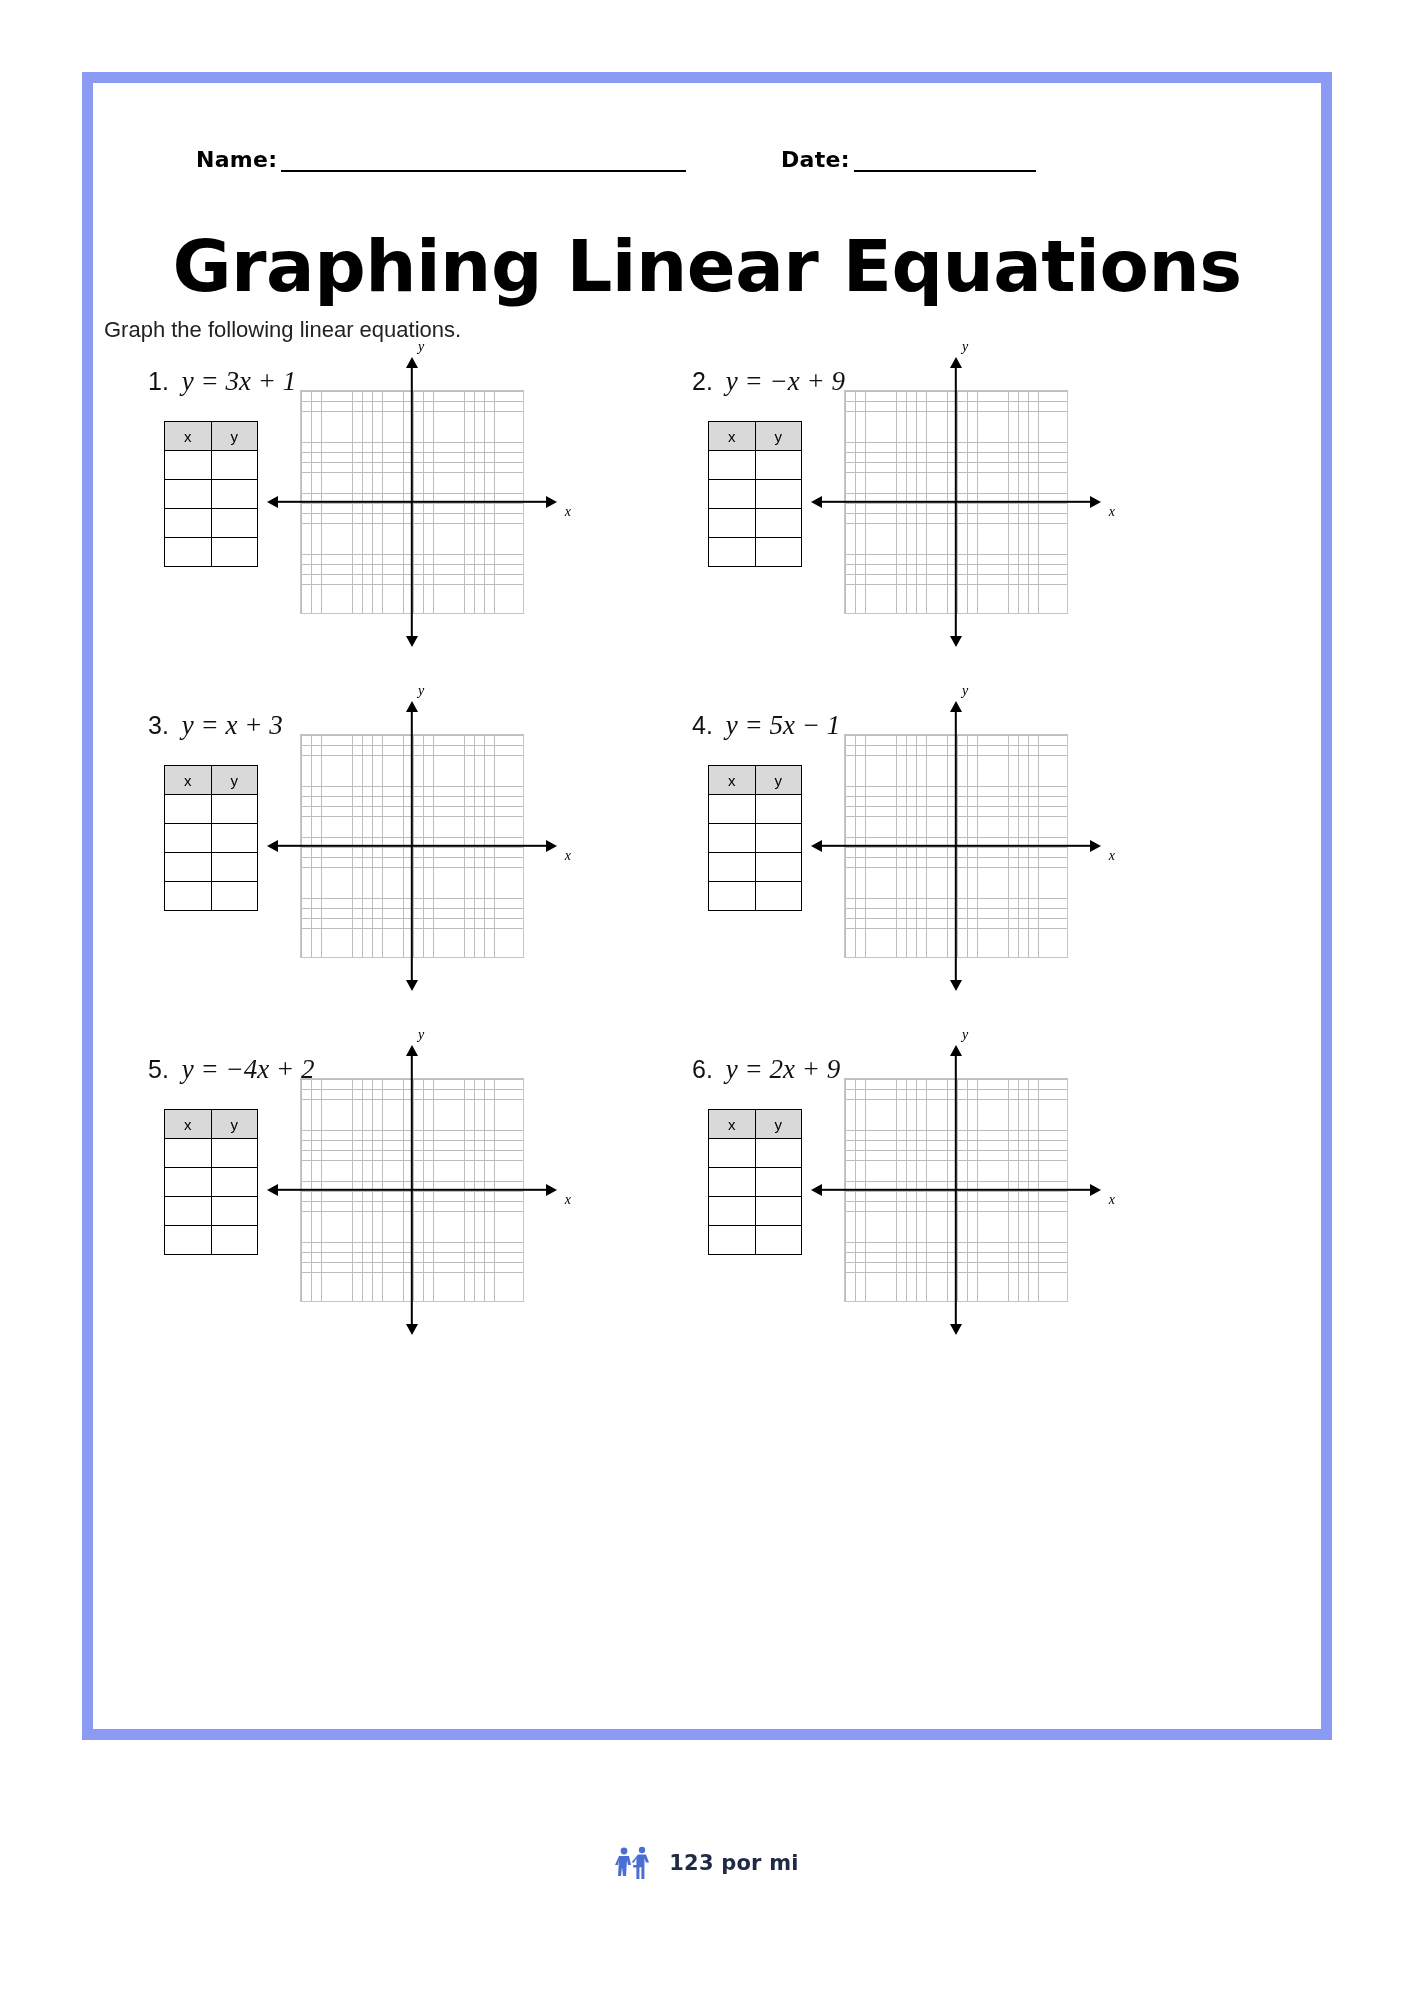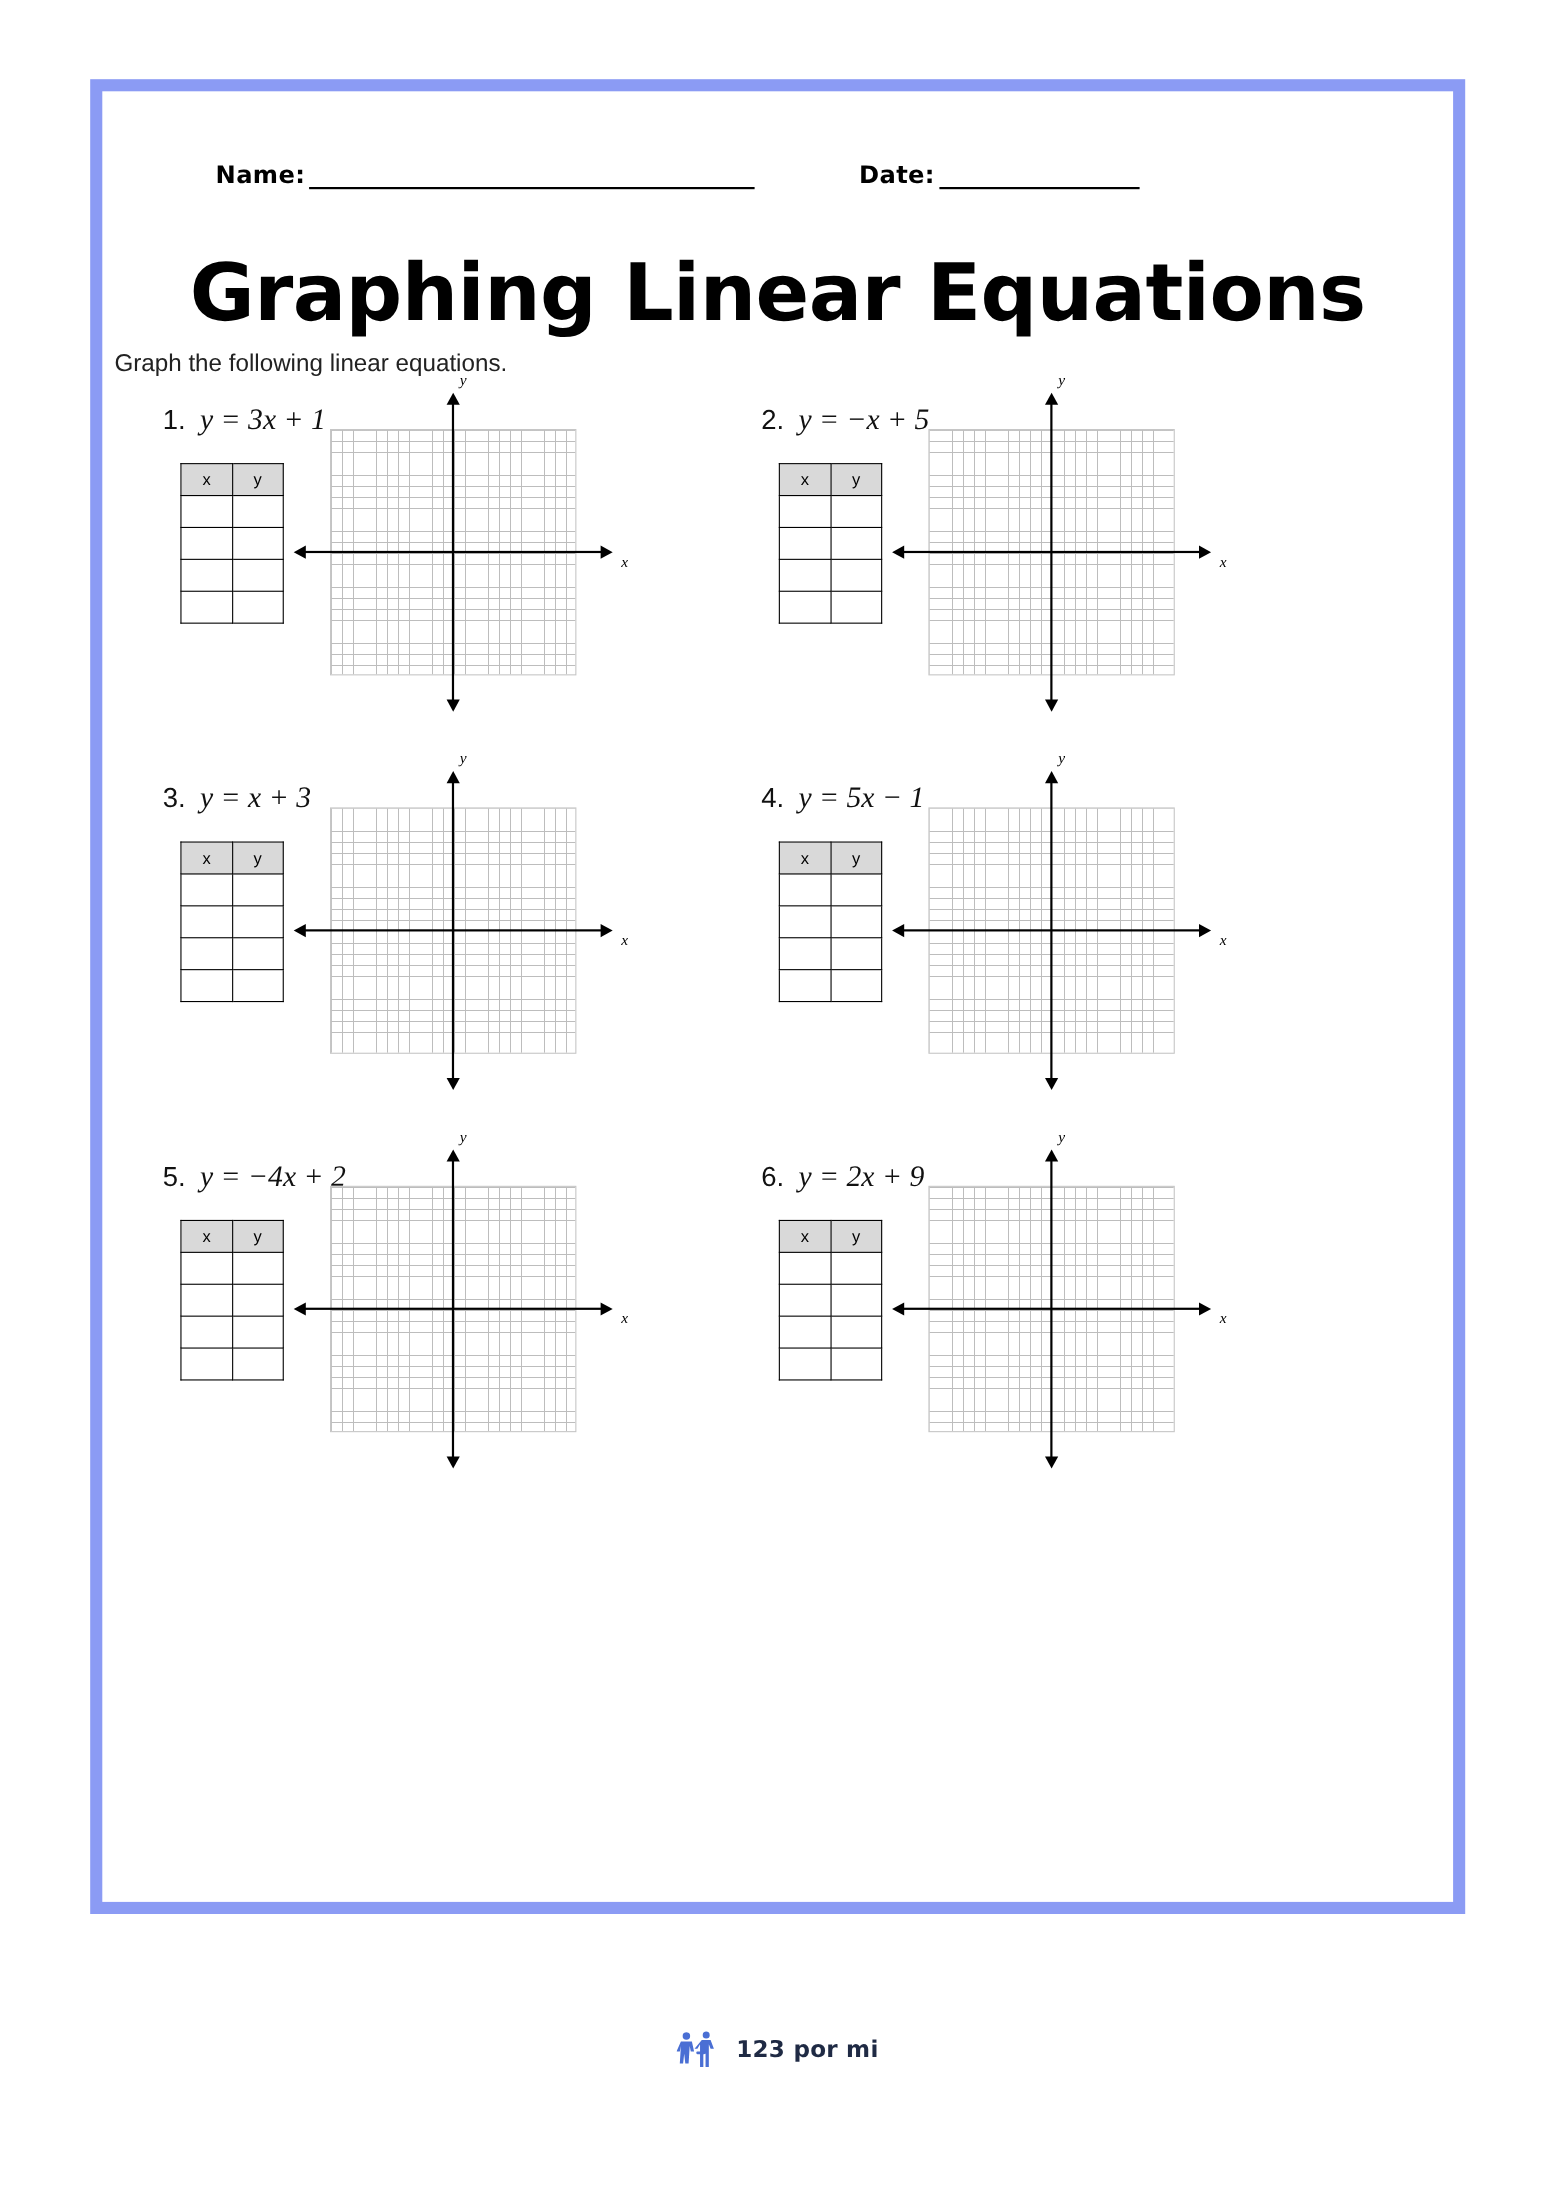--- a/index.html
+++ b/index.html
@@ -324,21 +324,21 @@
             <span class="ar up"></span>
             <span class="ar down"></span>
             <span class="lbl y">y</span>
             <span class="lbl x">x</span>
           </div>
         </div>
 
         <div class="prob right">
           <div class="eq">
             <span class="num">2.</span>
-            <span class="expr">y = −x + 5</span>
+            <span class="expr">y = −x + 9</span>
           </div>
           <table class="xy">
             <tbody>
                 <tr>
               <th>x</th>
               <th>y</th>
             </tr>
             <tr>
                   <td></td>
                   <td></td>

